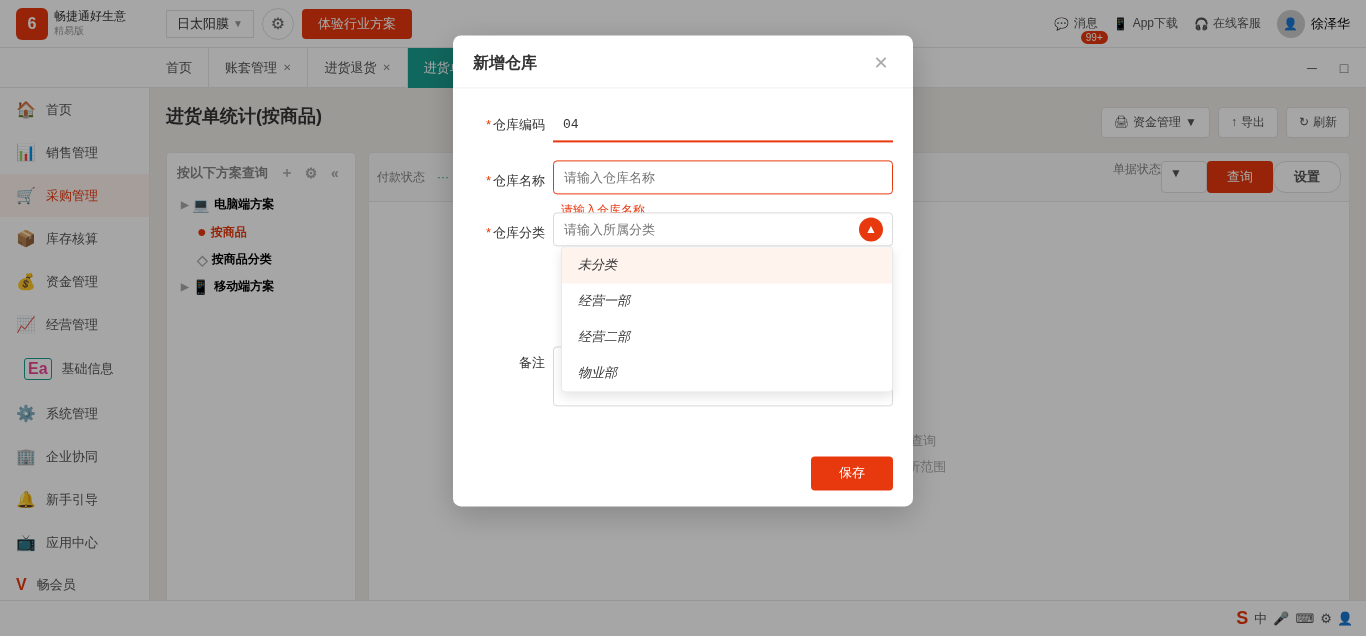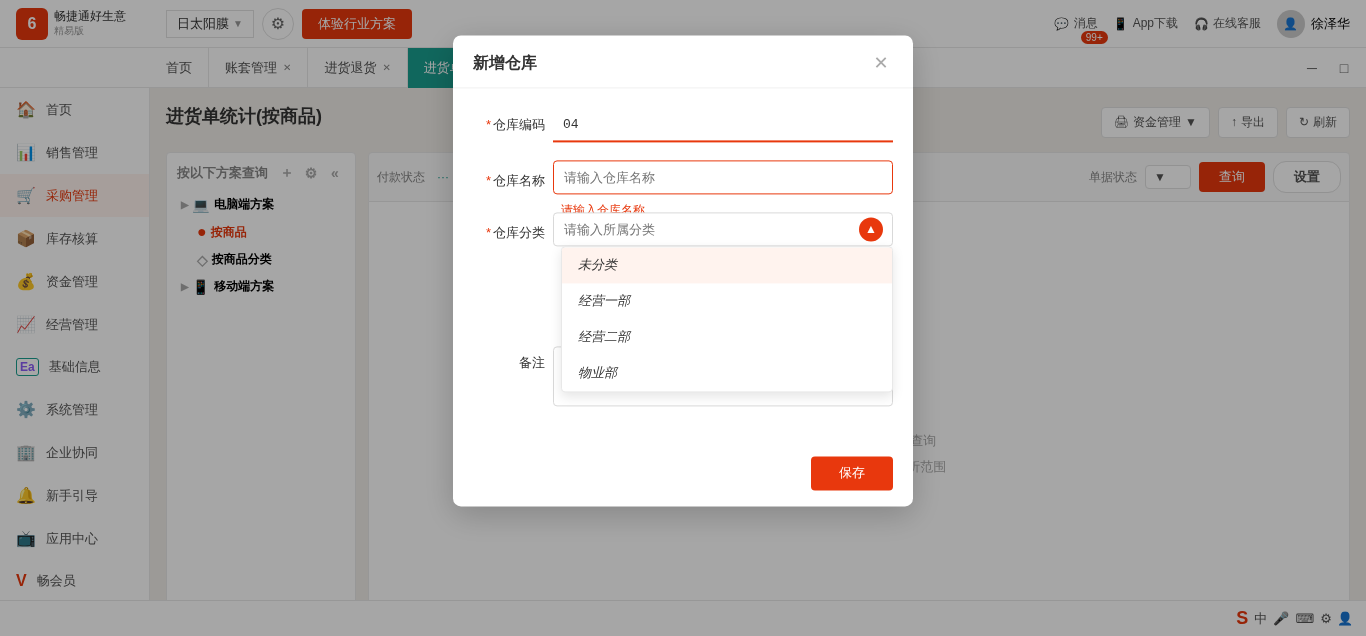--- a/index.html
+++ b/index.html
@@ -287,21 +287,21 @@
     .tree-node.active-node { color: #e8380d; }
     .tree-sub { margin-left: 16px; }
 
     .right-section { flex: 1; }
     .table-top {
       display: flex; padding: 8px; gap: 12px; align-items: center;
       background: #fafafa; border: 1px solid #e8e8e8;
       border-radius: 4px 4px 0 0; font-size: 12px; color: #888;
     }
     .single-status {
-      display: flex; align-items: center; gap: 8px; margin-left: auto;
+      display: flex; margin-left: auto;
     }
     .status-select {
       border: 1px solid #e0e0e0; border-radius: 4px;
       padding: 4px 24px 4px 8px; font-size: 12px; color: #555;
       background: #fff; position: relative;
     }
 
     
     .separator { width: 1px; height: 20px; background: #e8e8e8; }
   </style>
@@ -386,21 +386,21 @@
     </div>
     <div class="sidebar-item">
       <span class="sidebar-icon">💰</span>
       <span>资金管理</span>
     </div>
     <div class="sidebar-item">
       <span class="sidebar-icon">📈</span>
       <span>经营管理</span>
     </div>
     <div class="sidebar-item">
-      <span class="sidebar-icon" style="font-style:normal;font-size:12px;font-weight:bold;color:#8b5cf6;border:1px solid #1a9e8f;border-radius:3px;padding:1px 3px;">Ea</span>
+      <span class="sidebar-icon" style="font-style:normal;font-size:16px;font-weight:bold;color:#ec4899;border:1px solid #1a9e8f;border-radius:3px;padding:1px 3px;margin-left:8px;">Ea</span>
       <span>基础信息</span>
     </div>
     <div class="sidebar-item">
       <span class="sidebar-icon">⚙️</span>
       <span>系统管理</span>
     </div>
     <div class="sidebar-item">
       <span class="sidebar-icon">🏢</span>
       <span>企业协同</span>
     </div>

